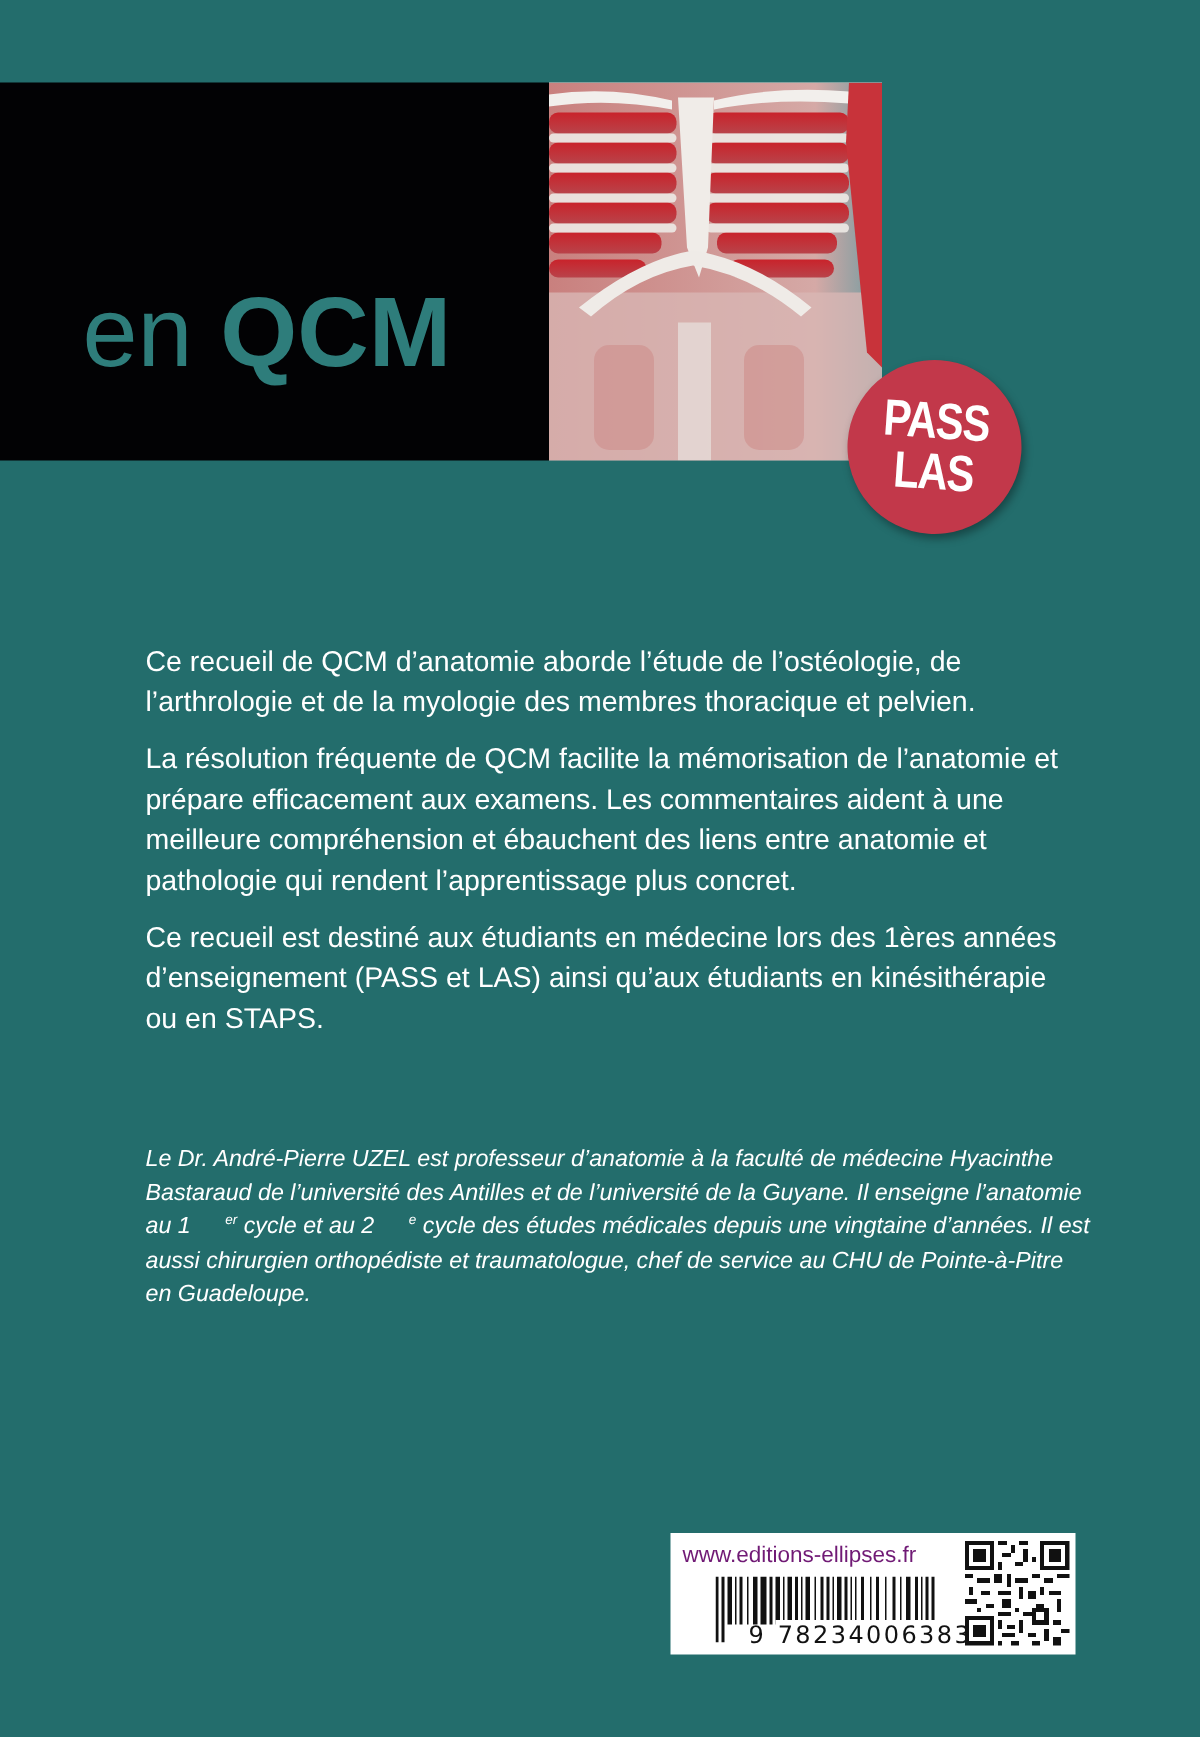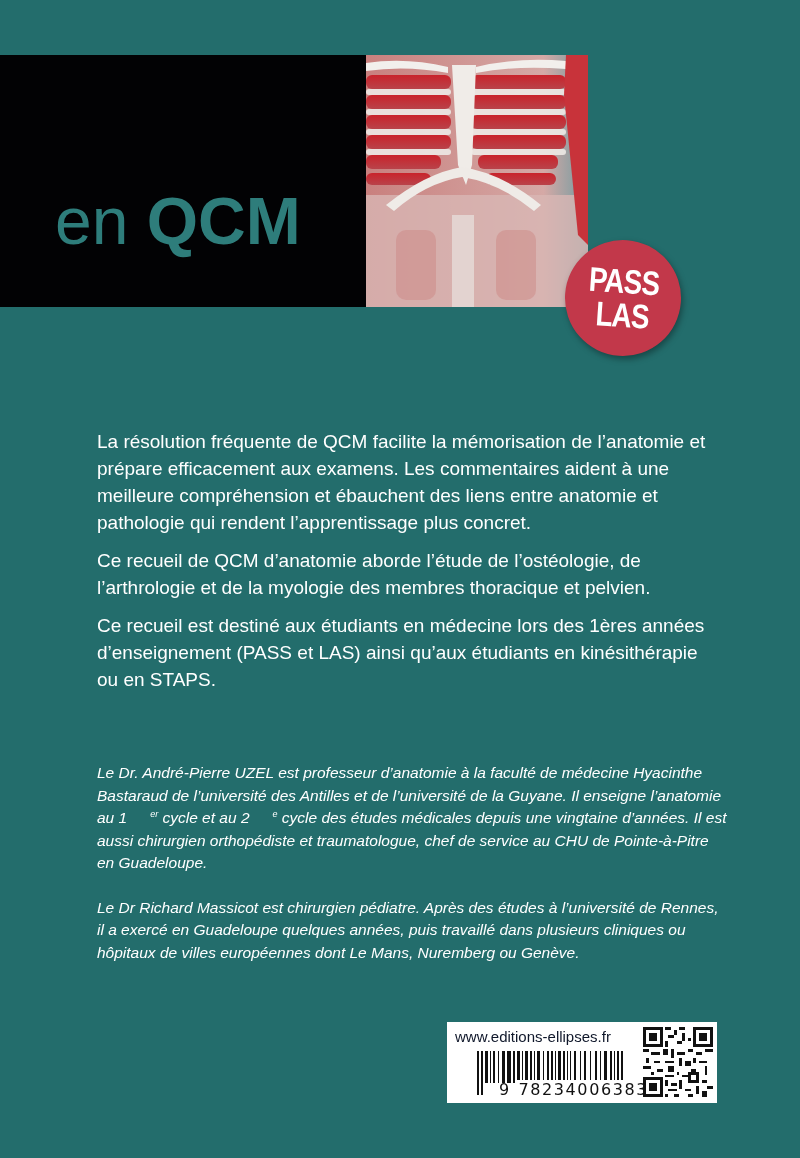--- a/index.html
+++ b/index.html
@@ -65,21 +65,21 @@
   .bios p { margin: 0 0 22px 0; }
   .bios sup { font-size: 9px; line-height: 0; margin-left: 23px; }
 
   .barcode-box {
     position: absolute; left: 447px; top: 1022px;
     width: 270px; height: 81px;
     background: #ffffff; color: #111;
   }
   .site-url {
     position: absolute; left: 8px; top: 6px;
-    font-size: 15px; color: #0f172a; white-space: nowrap;
+    font-size: 15px; color: #701a75; white-space: nowrap;
   }
   .barcode {
     position: absolute; left: 30px; top: 29px;
     width: 150px; height: 44px;
   }
   .isbn-digits {
     position: absolute; left: 4px; top: 58px;
     font-size: 16px; color: #111; letter-spacing: 1.6px;
     font-family: "DejaVu Sans", sans-serif; white-space: nowrap; margin-left: 48px;
   }
@@ -158,28 +158,27 @@
     <rect x="86" y="160" width="22" height="92" fill="#e8e2de" opacity="0.7"></rect>
   </svg>
 </div>
 
 <div class="badge">
   <span>PASS</span>
   <span>LAS</span>
 </div>
 
 <div class="description">
+  <p>Ce recueil de QCM d’anatomie aborde l’étude de l’ostéologie, de l’arthrologie et de la myologie des membres thoracique et pelvien.</p>
   <p>La résolution fréquente de QCM facilite la mémorisation de l’anatomie et prépare efficacement aux examens. Les commentaires aident à une meilleure compréhension et ébauchent des liens entre anatomie et pathologie qui rendent l’apprentissage plus concret.</p>
-  <p>Ce recueil de QCM d’anatomie aborde l’étude de l’ostéologie, de l’arthrologie et de la myologie des membres thoracique et pelvien.</p>
   <p>Ce recueil est destiné aux étudiants en médecine lors des 1ères années d’enseignement (PASS et LAS) ainsi qu’aux étudiants en kinésithérapie ou en STAPS.</p>
 </div>
 
 <div class="bios">
   <p><span>Le Dr. André-Pierre UZEL est professeur d’anatomie à la faculté de médecine Hyacinthe Bastaraud de l’université des Antilles et de l’université de la Guyane. Il enseigne l’anatomie au 1</span><sup>er</sup><span> cycle et au 2</span><sup>e</sup><span> cycle des études médicales depuis une vingtaine d’années. Il est aussi chirurgien orthopédiste et traumatologue, chef de service au CHU de Pointe-à-Pitre en Guadeloupe.</span></p>
-  <p>Le Dr Richard Massicot est chirurgien pédiatre. Après des études à l’université de Rennes, il a exercé en Guadeloupe quelques années, puis travaillé dans plusieurs cliniques ou hôpitaux de villes européennes dont Le Mans, Nuremberg ou Genève.</p>
 </div>
 
 <div class="barcode-box">
   <div class="site-url">www.editions-ellipses.fr</div>
   <svg class="barcode" viewBox="0 0 150 44">
     <g fill="#111">
       <rect x="0" y="0" width="2" height="44"></rect>
         <rect x="4" y="0" width="2" height="44"></rect>
       <rect x="8" y="0" width="3" height="32"></rect>
         <rect x="13" y="0" width="1" height="32"></rect>

